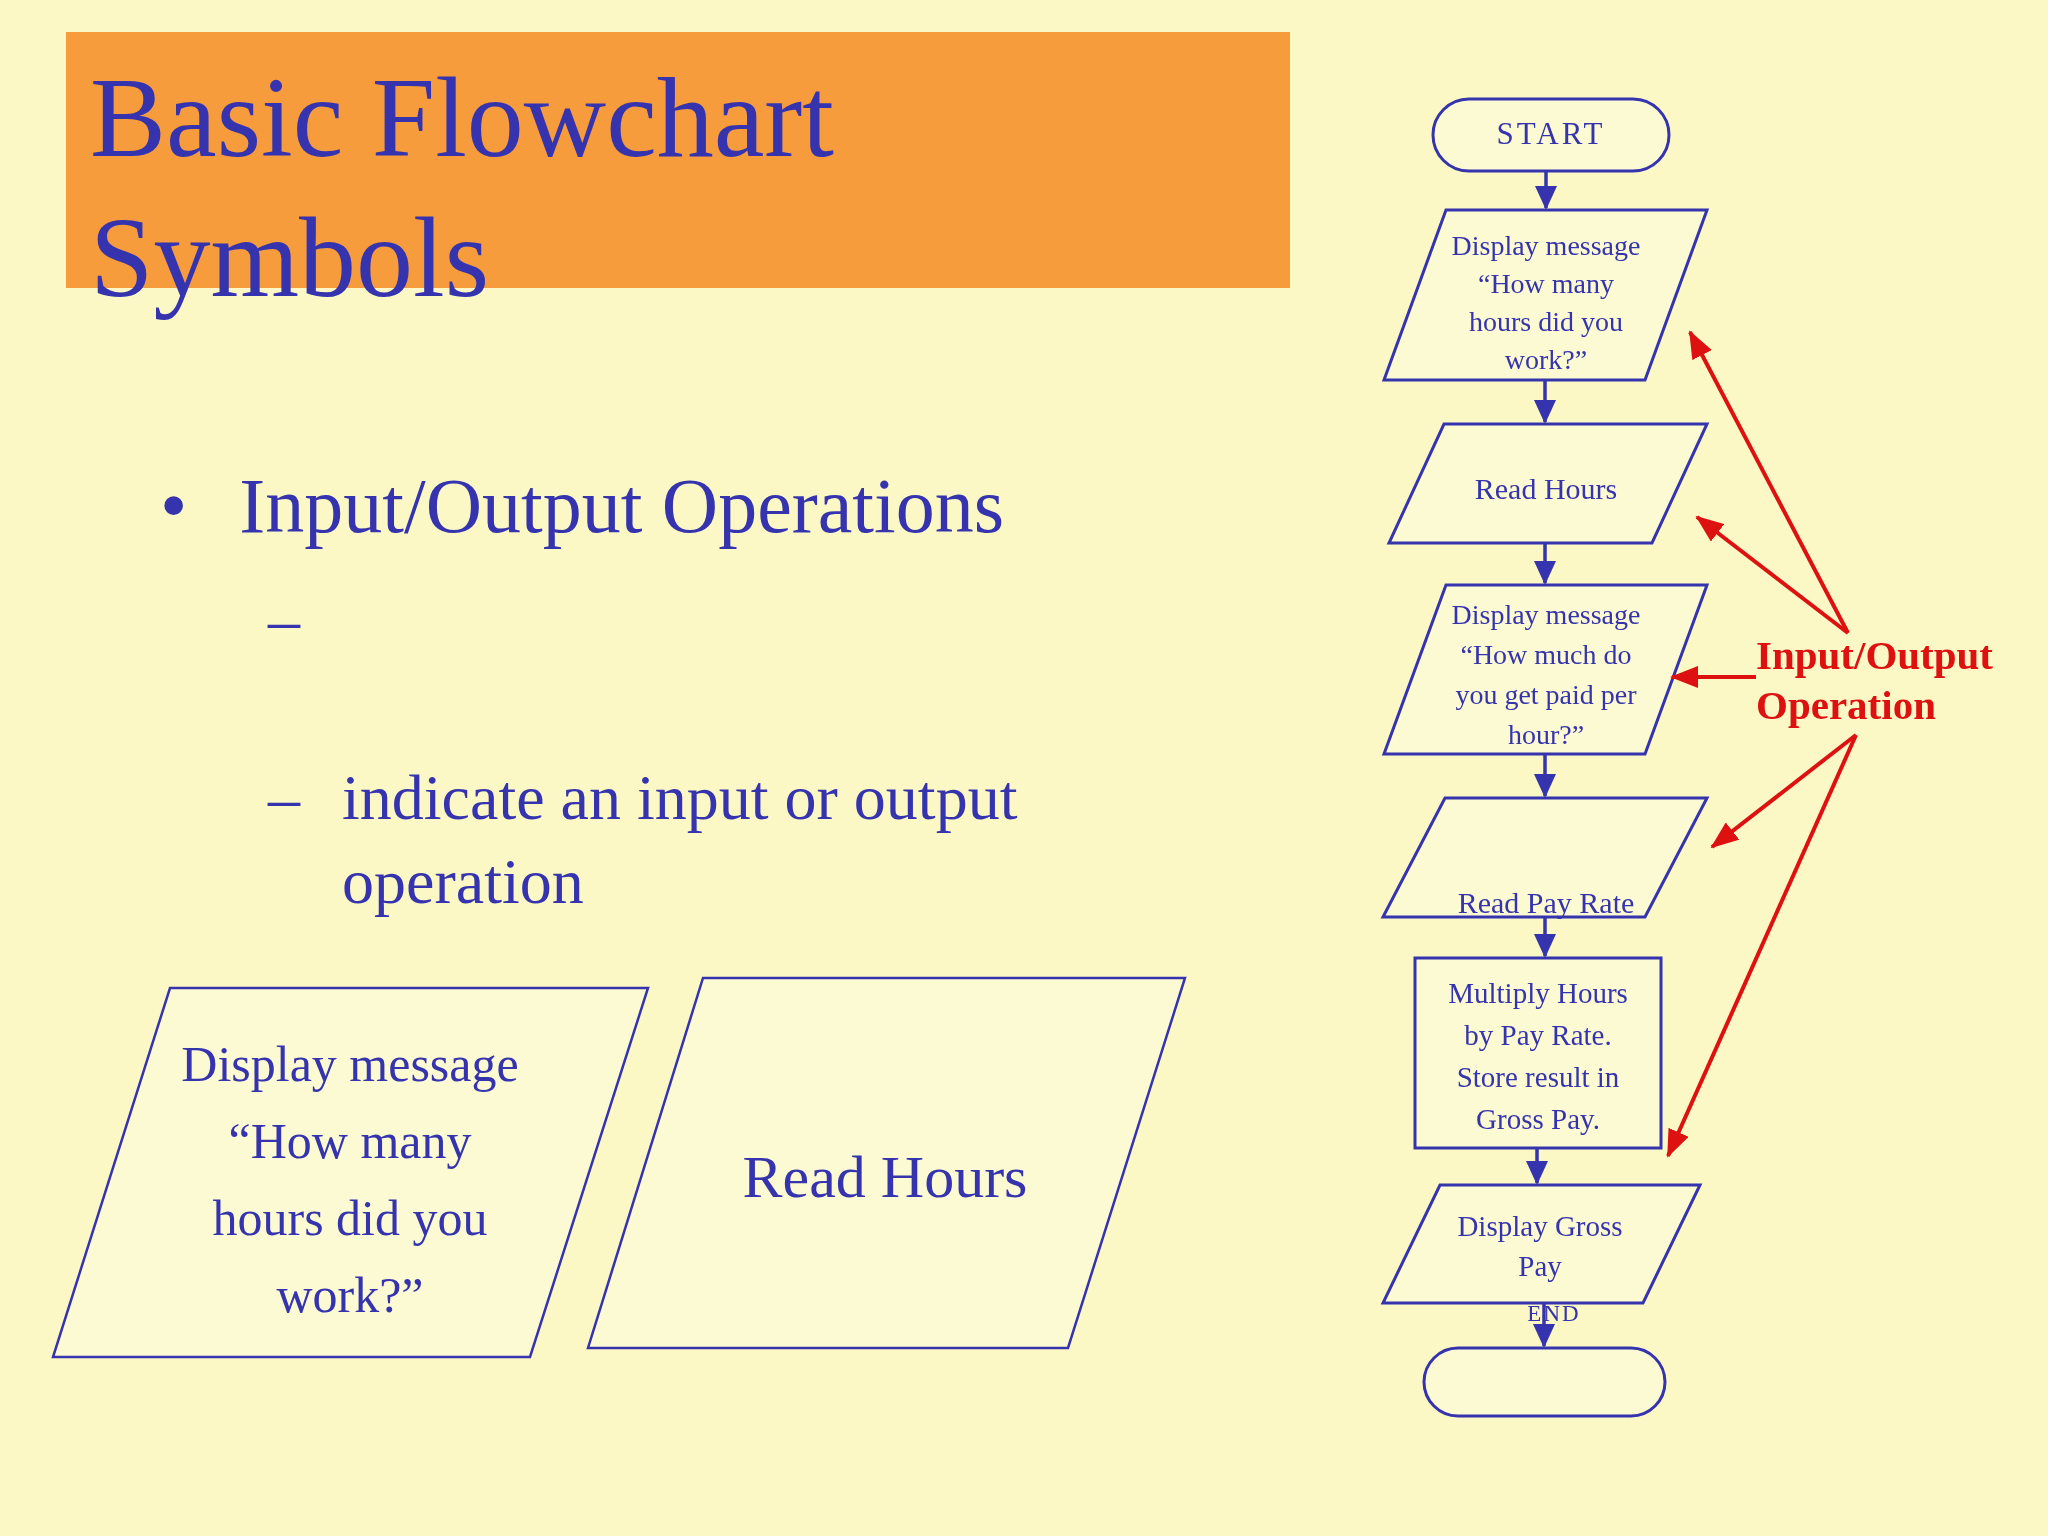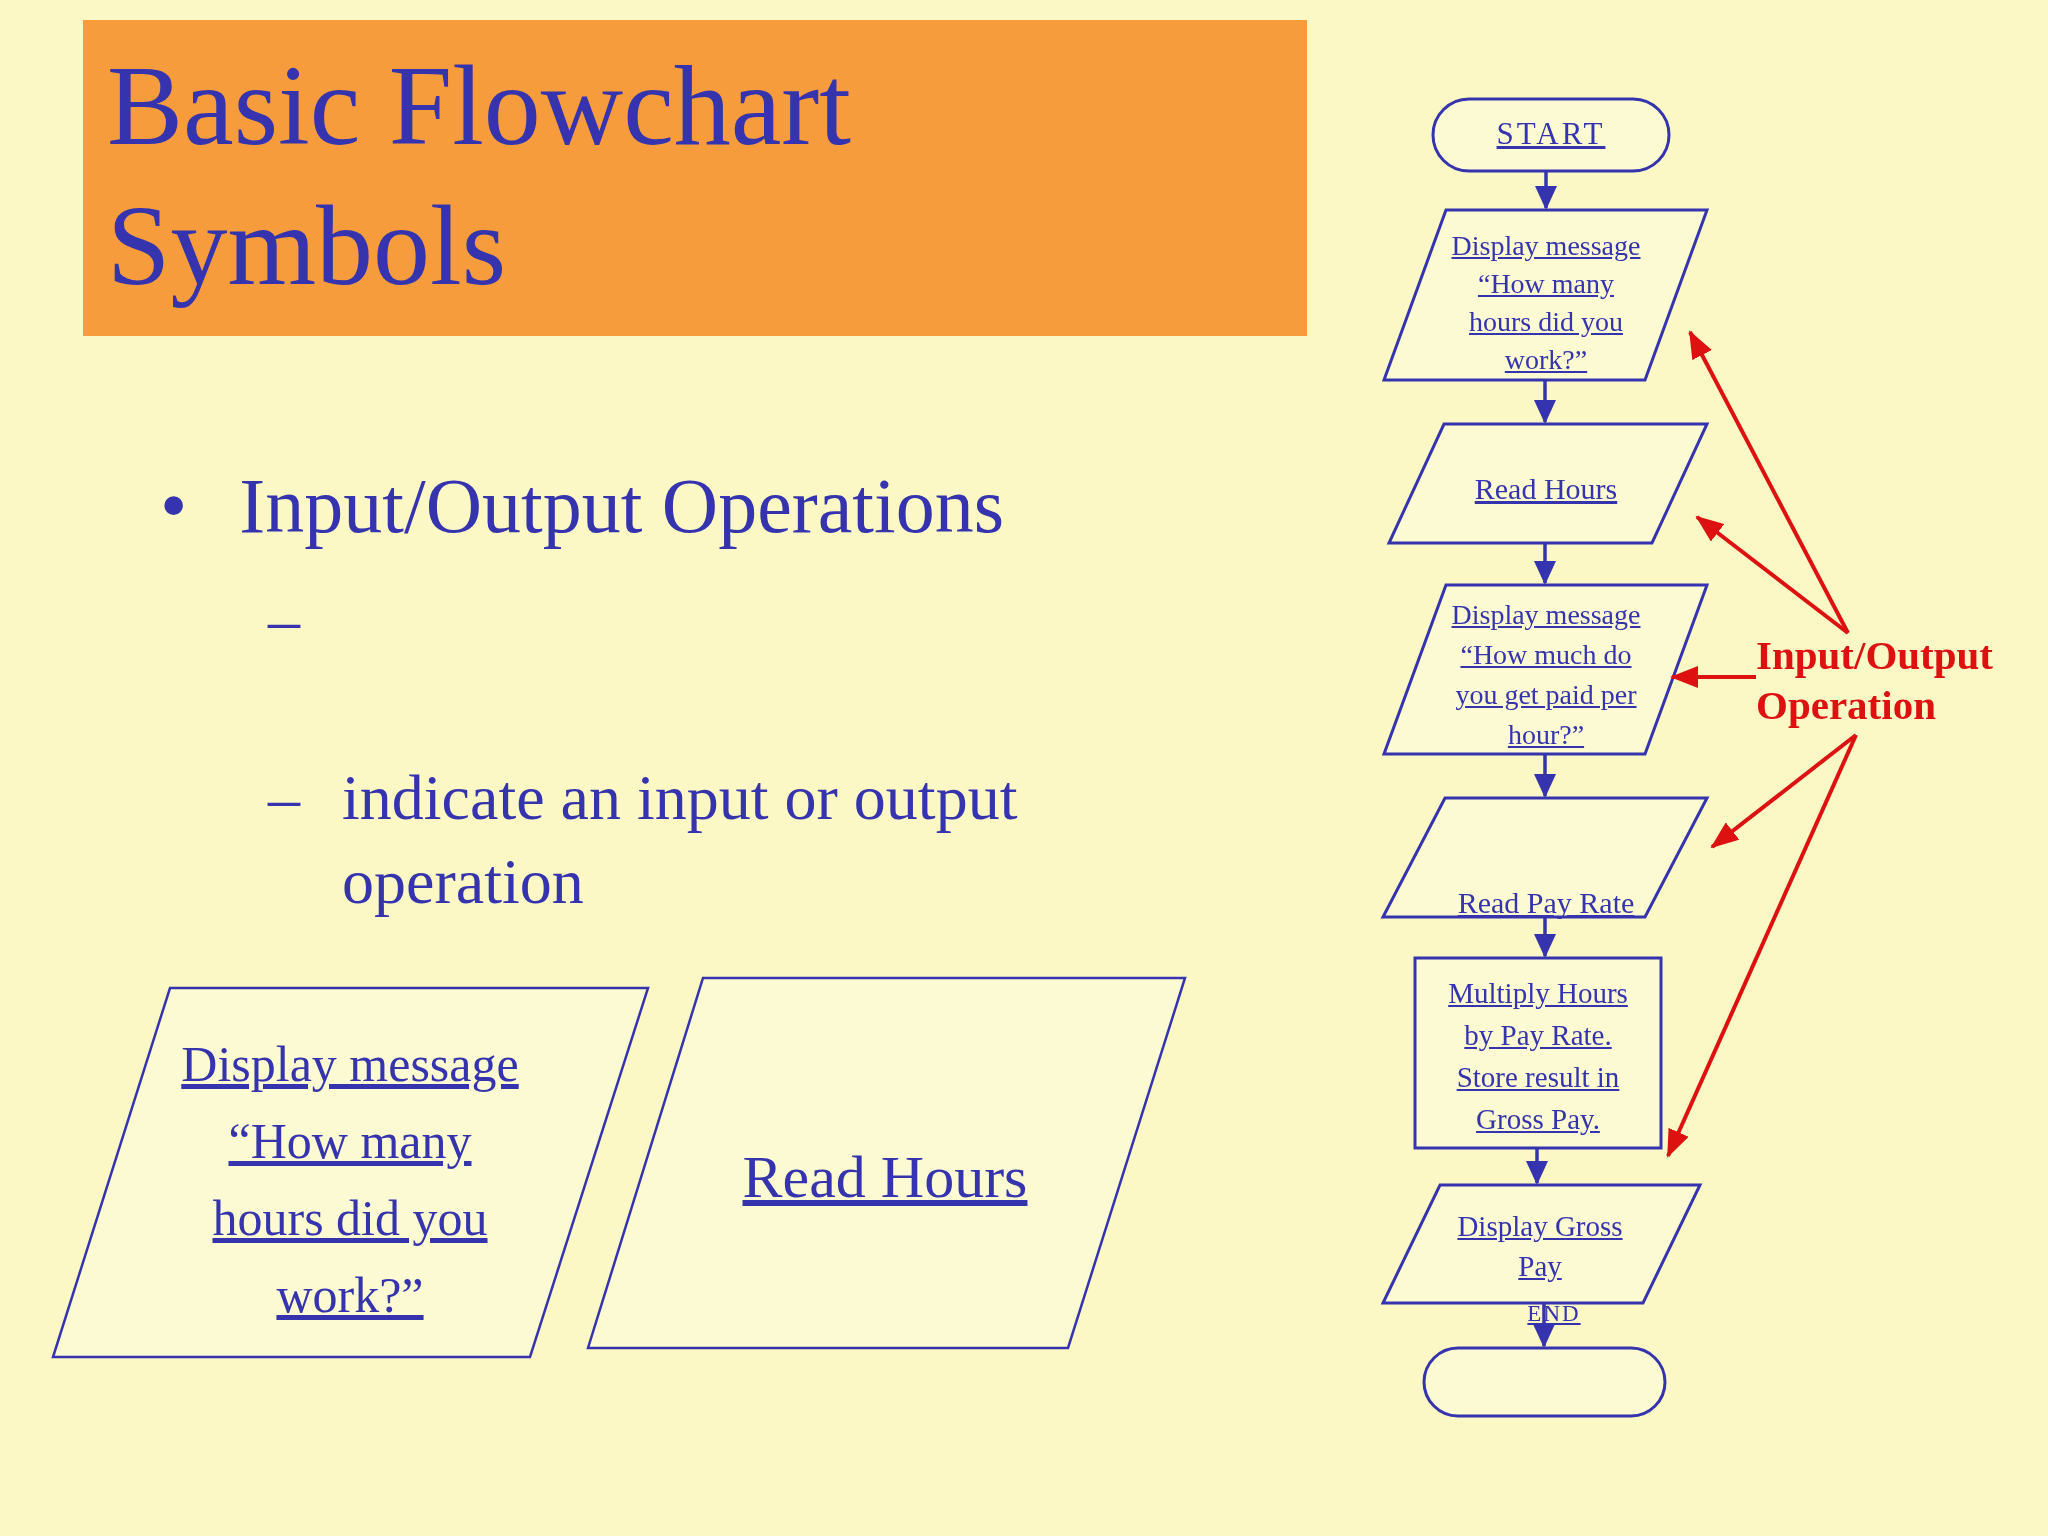--- a/index.html
+++ b/index.html
@@ -1,31 +1,31 @@
 <!DOCTYPE html>
 <html><head>
 <meta charset="utf-8">
 <style>
   html,body{margin:0;padding:0;background:#FBF8C6;}
   .slide{position:relative;width:2048px;height:1536px;background:#FBF8C6;overflow:hidden;
          font-family:"Liberation Serif","DejaVu Serif",serif;}
-  .banner{position:absolute;left:66px;top:20px;width:1224px;height:316px;background:#F79C3D;margin-left:17px;}
+  .banner{position:absolute;left:66px;top:32px;width:1224px;height:256px;background:#F79C3D;}
   .title{position:absolute;left:24px;top:16px;font-size:114px;line-height:140px;
          color:#3534AE;white-space:pre-line;}
   .bullet-row{position:absolute;display:flex;align-items:flex-start;color:#3534AE;}
   .bullet-row .glyph{flex:0 0 auto;}
   .bullet-row .txt{white-space:pre-line;}
   #b-main{left:160px;top:458px;font-size:78px;line-height:96px;}
   #b-main .glyph{margin-right:52px;}
   .sub{font-size:64px;line-height:84px;}
   #b-sub1{left:268px;top:578px;}
   #b-sub2{left:268px;top:756px;}
   .sub .glyph{margin-right:42px;}
   svg.layer{position:absolute;left:0;top:0;}
-  .shape-label{position:absolute;text-align:center;white-space:pre-line;color:#3534AE;text-decoration:underline;}
+  .shape-label{position:absolute;text-align:center;white-space:pre-line;color:#3534AE;}
   #ep1-label{left:90px;top:1026px;width:520px;font-size:50px;line-height:77px;}
   #ep2-label{left:645px;top:1142px;width:480px;font-size:60px;line-height:70px;}
   #fl-start{left:1433px;top:116px;width:236px;font-size:31px;letter-spacing:3px;}
   #fl-io1{left:1396px;top:227px;width:300px;font-size:28px;line-height:38px;}
   #fl-io2{left:1396px;top:470px;width:300px;font-size:30px;line-height:38px;}
   #fl-io3{left:1396px;top:595px;width:300px;font-size:28px;line-height:40px;}
   #fl-io4{left:1396px;top:840px;width:300px;font-size:30px;line-height:38px;margin-top:44px;}
   #fl-proc{left:1400px;top:972px;width:276px;font-size:29px;line-height:42px;}
   #fl-io5{left:1390px;top:1206px;width:300px;font-size:29px;line-height:40px;}
   #fl-end{left:1424px;top:1301px;width:260px;font-size:23px;letter-spacing:2px;}

